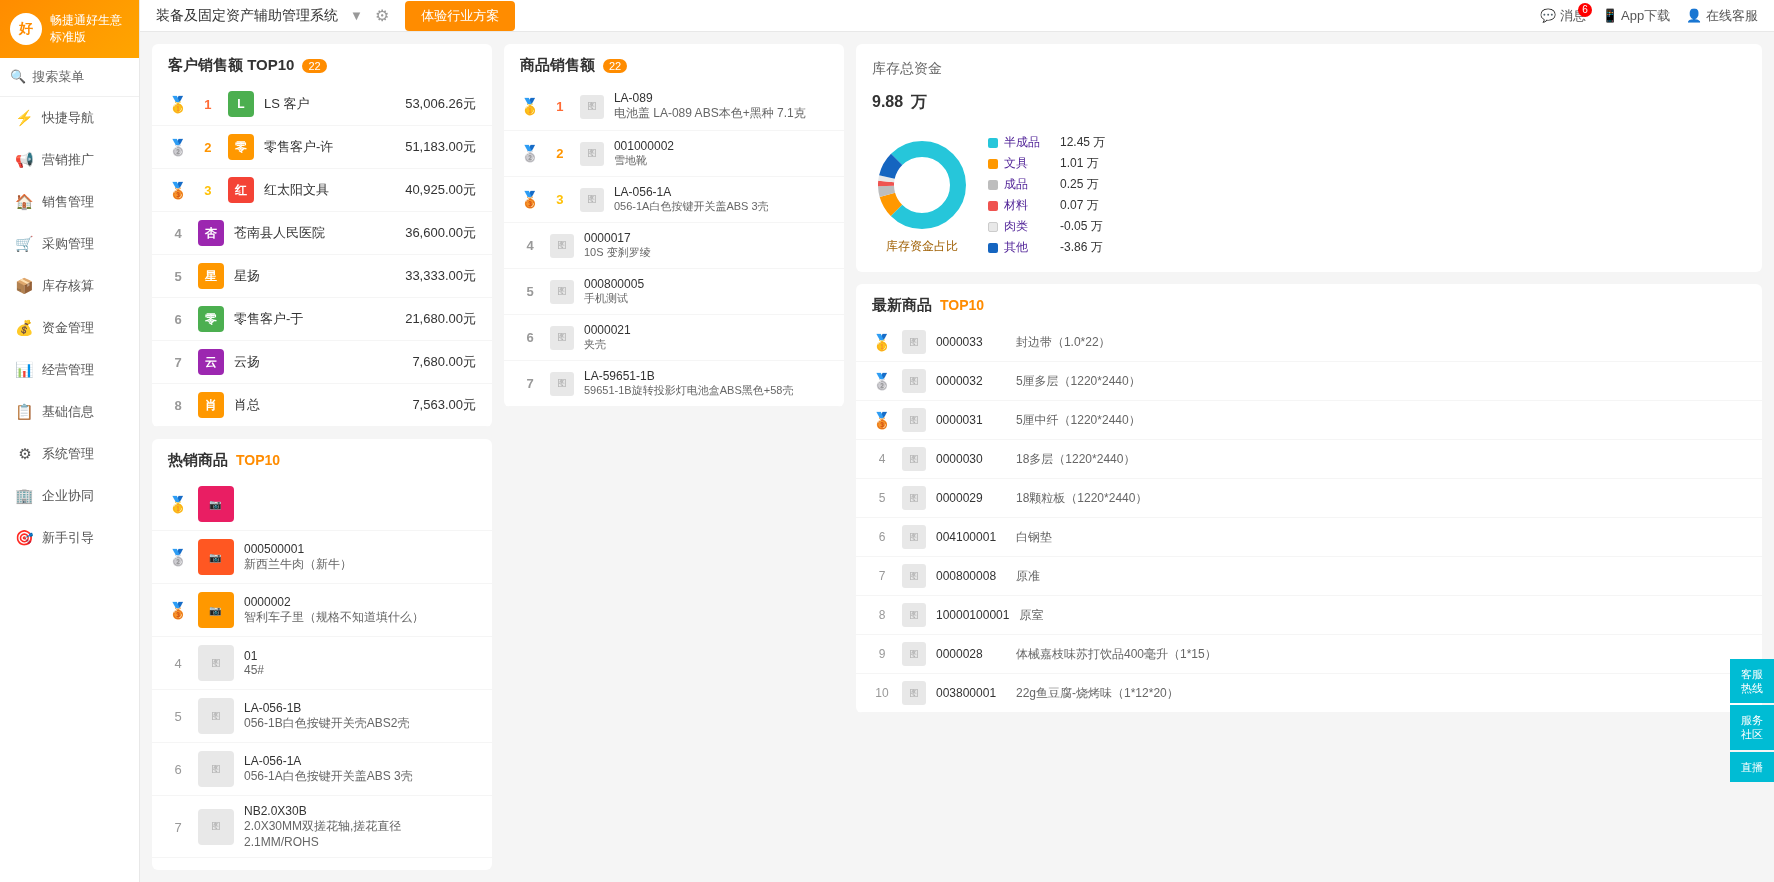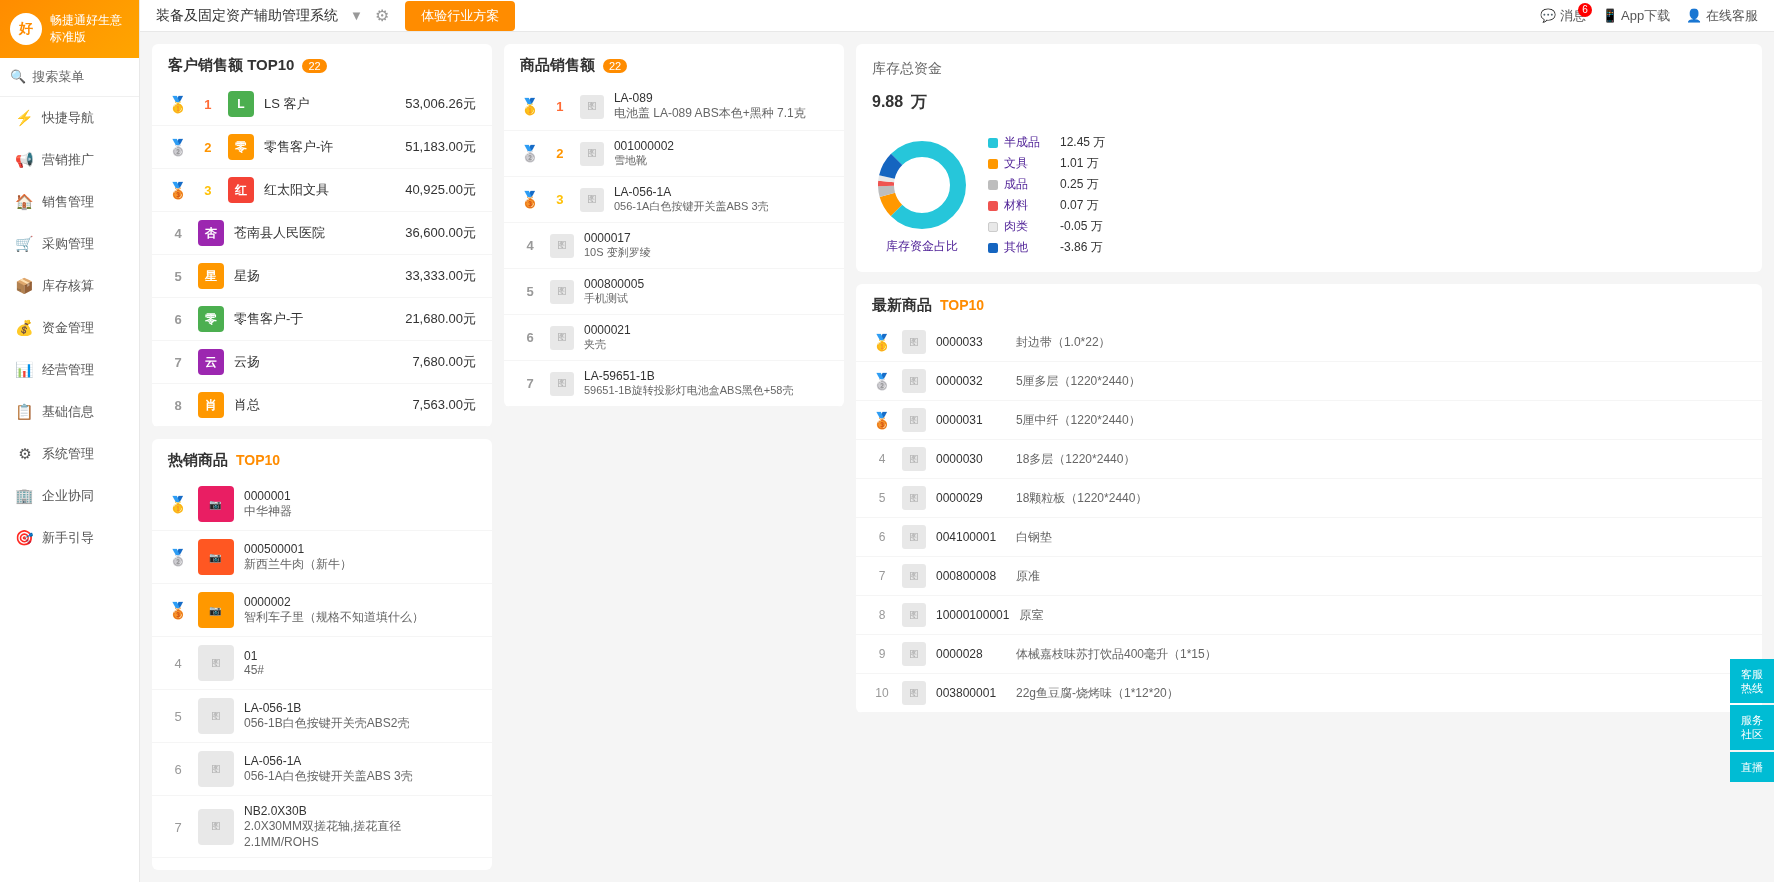--- a/index.html
+++ b/index.html
@@ -63,21 +63,21 @@
     .inventory-panel { padding: 16px; }
     .inventory-title { font-size: 14px; color: #666; margin-bottom: 4px; }
     .inventory-value { font-size: 28px; font-weight: bold; color: #333; margin-bottom: 20px; }
     .inventory-value span { font-size: 16px; }
     .donut-container { display: flex; align-items: center; gap: 16px; }
     .legend { display: flex; flex-direction: column; gap: 4px; font-size: 12px; }
     .legend-item { display: flex; align-items: center; gap: 6px; }
     .legend-dot { width: 10px; height: 10px; border-radius: 2px; flex-shrink: 0; }
     .legend-label { color: #4c1d95; min-width: 50px; }
     .legend-value { color: #333; }
-    .inventory-label { text-align: center; font-size: 12px; color: #4c1d95; }
+    .inventory-label { text-align: center; font-size: 12px; color: #a16207; }
 
     
     .new-products { }
     .new-product-item { display: flex; align-items: center; padding: 7px 16px; border-bottom: 1px solid #f5f5f5; gap: 10px; }
     .new-rank { width: 20px; text-align: center; font-size: 12px; color: #999; }
     .new-prod-img { width: 24px; height: 24px; background: #e8e8e8; border-radius: 3px; flex-shrink: 0; display: flex; align-items: center; justify-content: center; color: #aaa; font-size: 9px; }
     .new-prod-code { color: #333; font-size: 12px; min-width: 70px; }
     .new-prod-name { color: #666; font-size: 12px; flex: 1; overflow: hidden; text-overflow: ellipsis; white-space: nowrap; }
 
     
@@ -254,24 +254,20 @@
 
         <div class="panel hot-products">
           <div class="top10-header">
             <span class="top10-title">热销商品</span>
             <span class="top10-sub">TOP10</span>
           </div>
           <div id="hot-products-list">
               <div class="product-item">
     <span style="width:20px;text-align:center;font-size:16px;">🥇</span>
     <div class="product-img" style="background:#e91e63;color:#fff;font-size:10px;">📷</div>
-    <div class="product-info">
-      <div class="product-code">0000001</div>
-      <div class="product-name">中华神器</div>
-    </div>
   </div>
               <div class="product-item">
     <span style="width:20px;text-align:center;font-size:16px;">🥈</span>
     <div class="product-img" style="background:#ff5722;color:#fff;font-size:10px;">📷</div>
     <div class="product-info">
       <div class="product-code">000500001</div>
       <div class="product-name">新西兰牛肉（新牛）</div>
     </div>
   </div>
               <div class="product-item">

